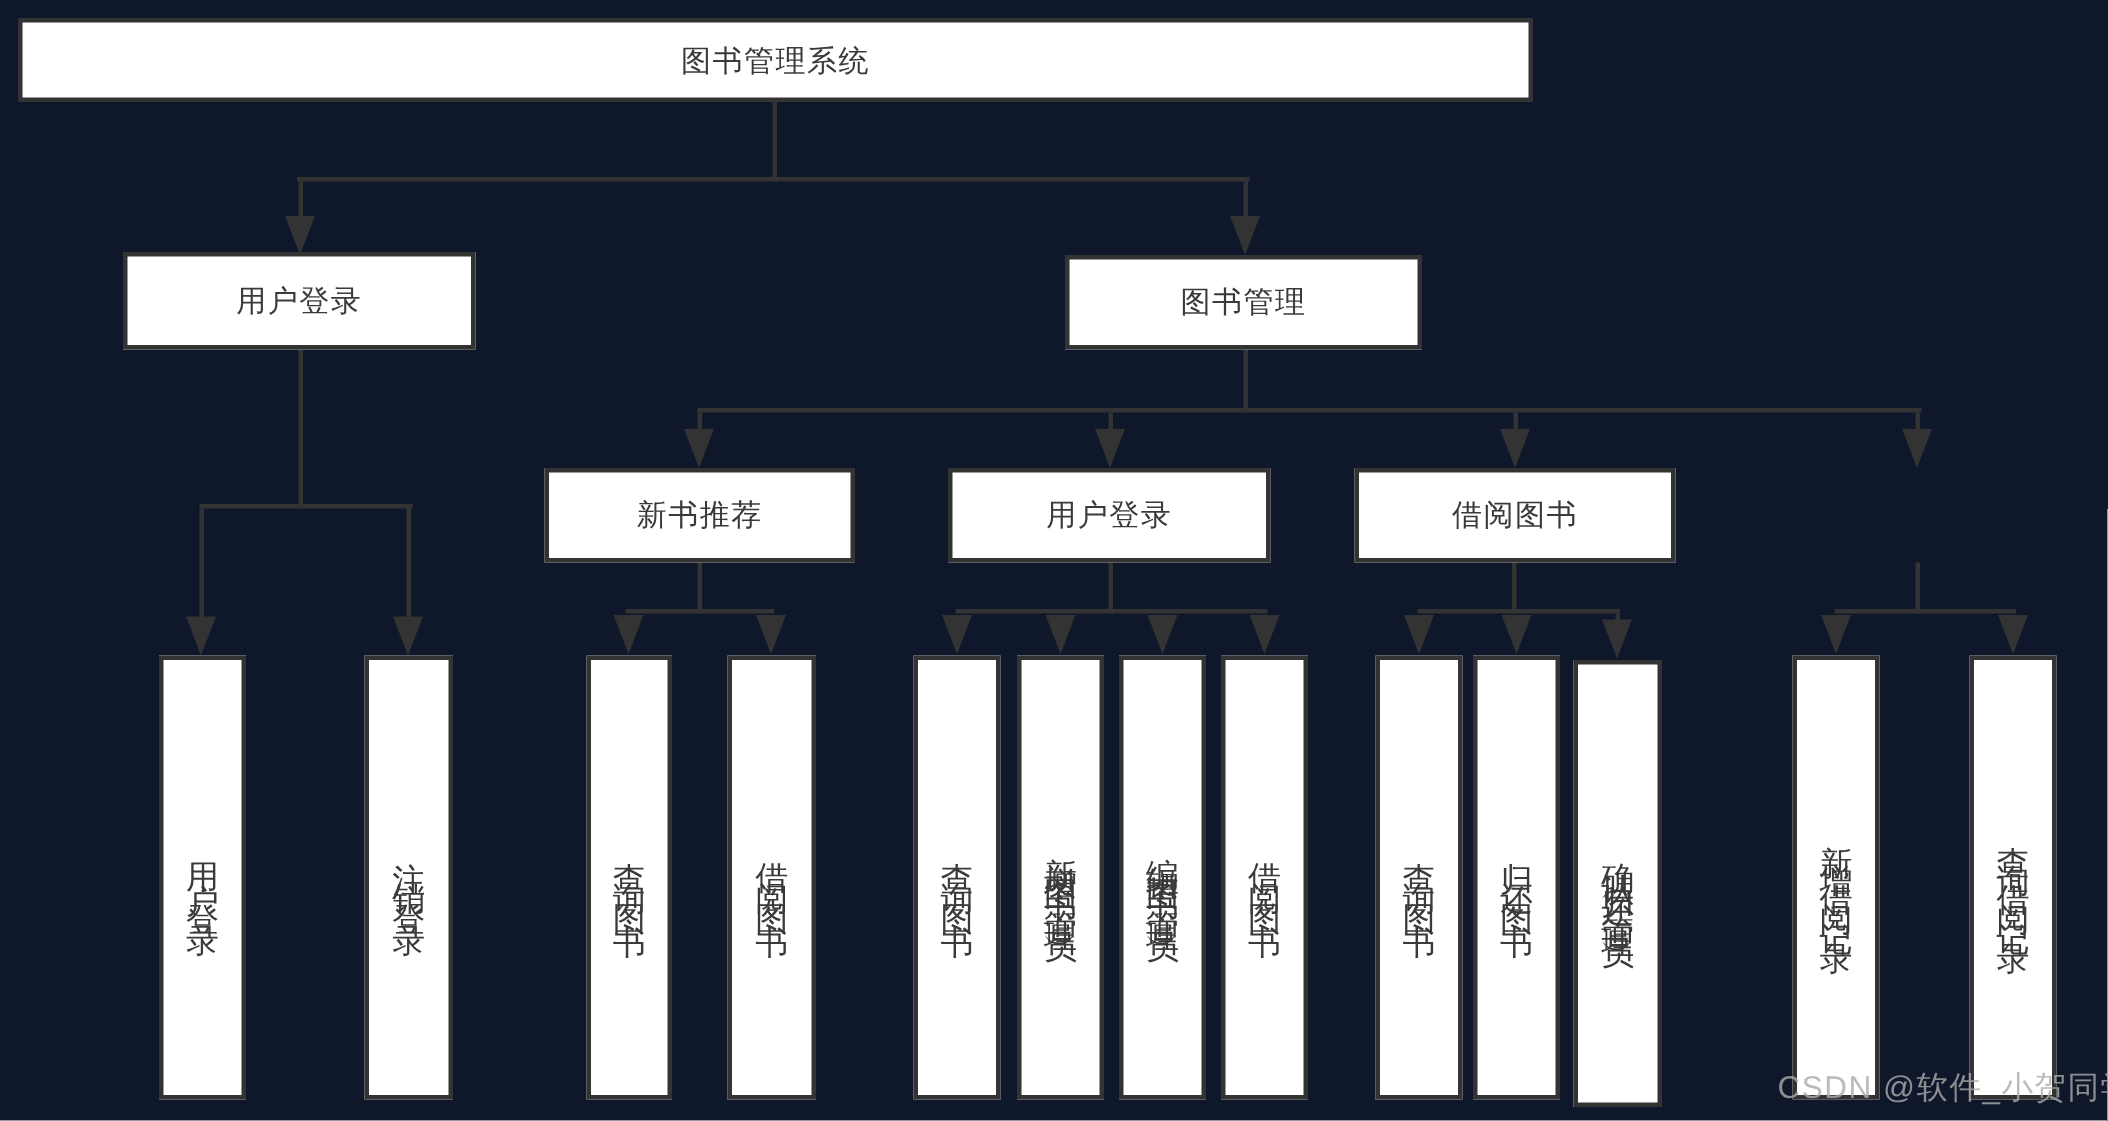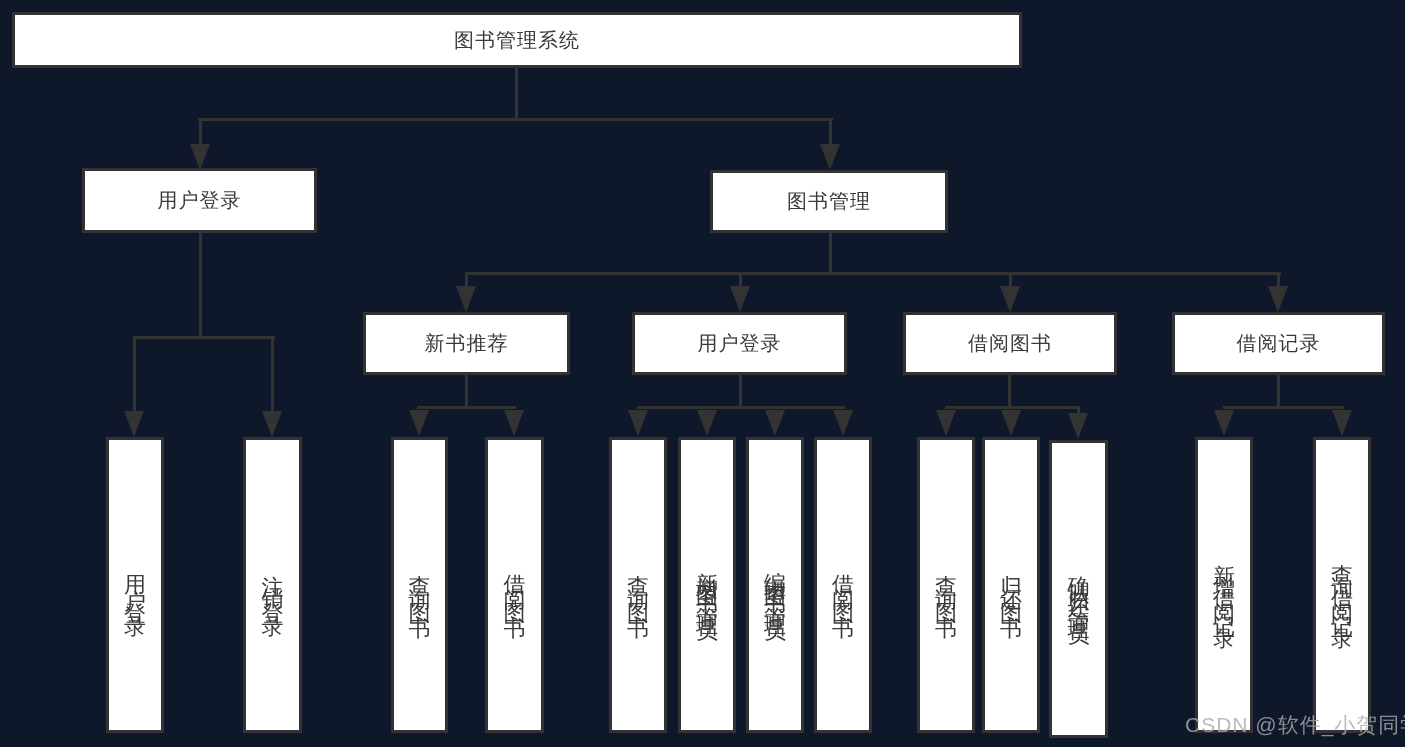--- a/index.html
+++ b/index.html
@@ -118,23 +118,20 @@
   </div>
 
   <div class="box hnode" style="left:632px;top:312px;width:215px;height:63px">
     <span>用户登录</span>
   </div>
 
   <div class="box hnode" style="left:903px;top:312px;width:214px;height:63px">
     <span>借阅图书</span>
   </div>
 
-  <div class="box hnode" style="left:1172px;top:312px;width:213px;height:63px">
-    <span>借阅记录</span>
-  </div>
 
   <div class="box leaf" style="left:106px;top:437px;width:58px;height:296px">
     <span class="v" style="letter-spacing: 14px;">用户登录</span>
   </div>
   <div class="box leaf" style="left:243px;top:437px;width:59px;height:296px">
     <span class="v" style="letter-spacing: 14px;">注销登录</span>
   </div>
 
   <div class="box leaf" style="left:391px;top:437px;width:57px;height:296px">
     <span class="v" style="letter-spacing: 14px;">查询图书</span>

